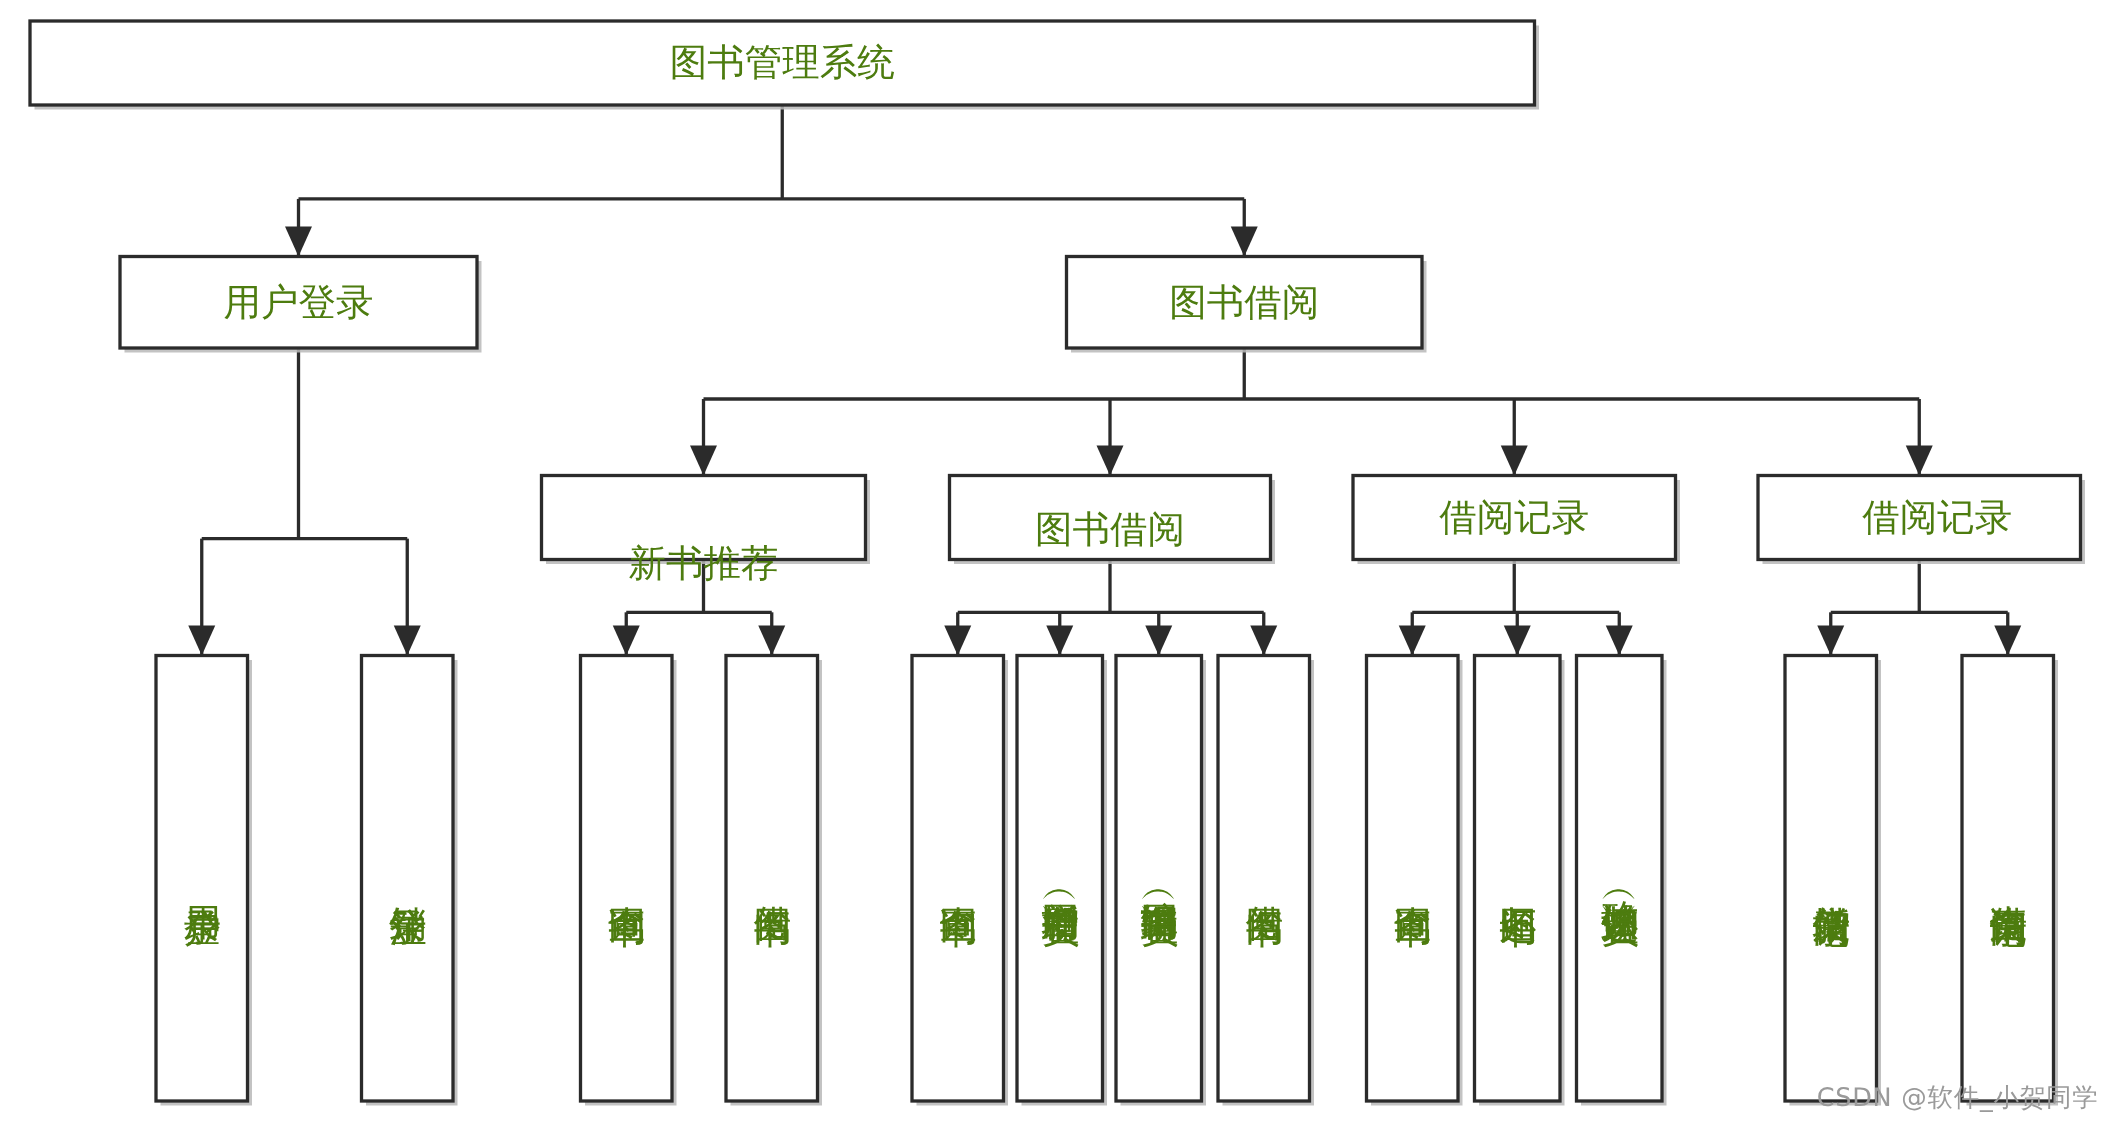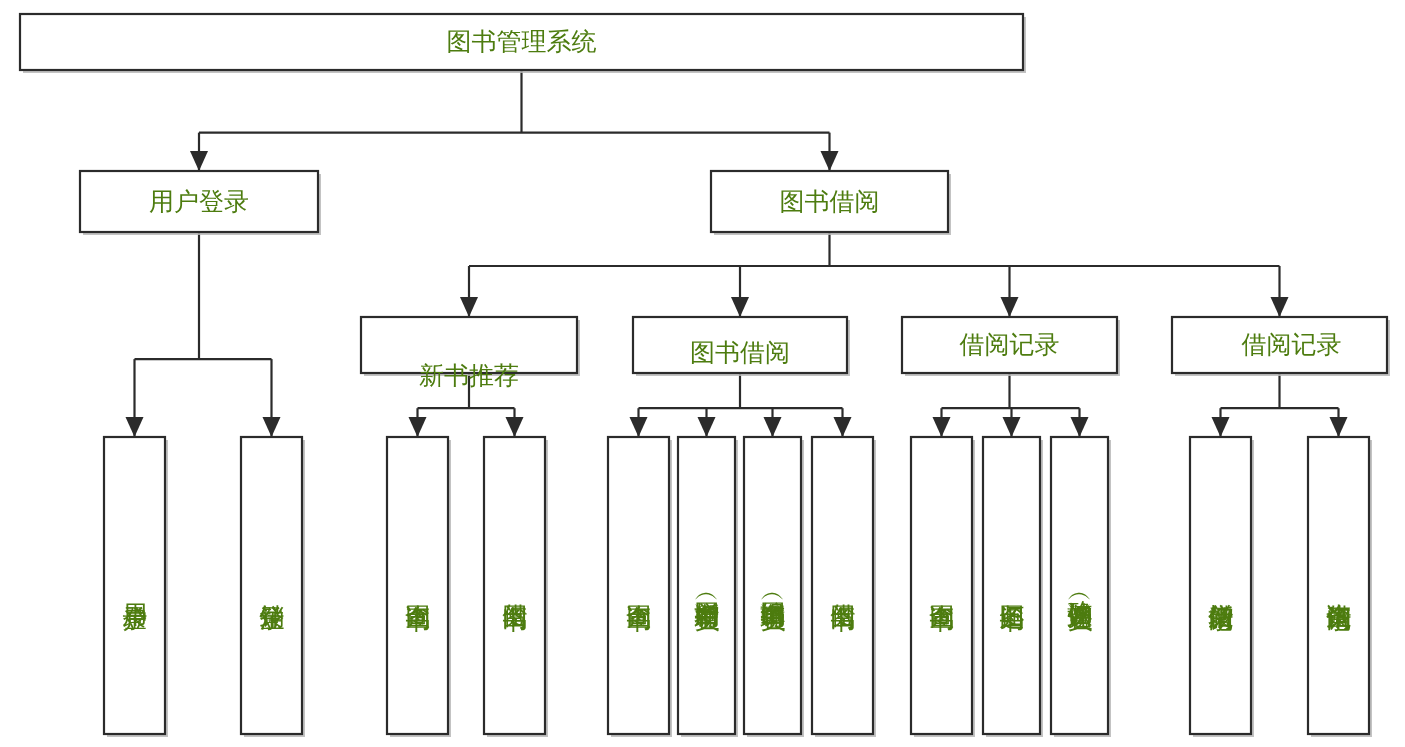--- a/index.html
+++ b/index.html
@@ -204,20 +204,21 @@
       <div class="node-label vertical" style="left: 678px; top: 437px; width: 57px; height: 297px;">新增图书（管理员）</div>
       <div class="node-label vertical" style="left: 744px; top: 437px; width: 57px; height: 297px;">编辑图书（管理员）</div>
       <div class="node-label vertical" style="left: 812px; top: 437px; width: 61px; height: 297px;">借阅图书</div>
       <div class="node-label vertical" style="left: 911px; top: 437px; width: 61px; height: 297px;">查询图书</div>
       <div class="node-label vertical" style="left: 983px; top: 437px; width: 57px; height: 297px;">归还图书</div>
       <div class="node-label vertical" style="left: 1051px; top: 437px; width: 57px; height: 297px;">确认归还（管理员）</div>
       <div class="node-label vertical" style="left: 1190px; top: 437px; width: 61px; height: 297px;">新增借阅记录</div>
       <div class="node-label vertical" style="left: 1308px; top: 437px; width: 61px; height: 297px;">查询借阅记录</div>
     </div>
 
+  <div id="watermark">CSDN @软件_小贺同学</div>
 
 <div class="node-hit" title="图书管理系统" style="left: 20px; top: 14px; width: 1003px; height: 56px;"></div>
     <div class="node-hit" title="用户登录" style="left: 80px; top: 171px; width: 238px; height: 61px;"></div>
     <div class="node-hit" title="图书管理" style="left: 711px; top: 171px; width: 237px; height: 61px;"></div>
     <div class="node-hit" title="新书推荐" style="left: 361px; top: 317px; width: 216px; height: 56px;"></div>
     <div class="node-hit" title="图书借阅" style="left: 633px; top: 317px; width: 214px; height: 56px;"></div>
     <div class="node-hit" title="当前借阅" style="left: 902px; top: 317px; width: 215px; height: 56px;"></div>
     <div class="node-hit" title="借阅记录" style="left: 1172px; top: 317px; width: 215px; height: 56px;"></div>
     <div class="node-hit" title="用户登录" style="left: 104px; top: 437px; width: 61px; height: 297px;"></div>
     <div class="node-hit" title="注销登录" style="left: 241px; top: 437px; width: 61px; height: 297px;"></div>

